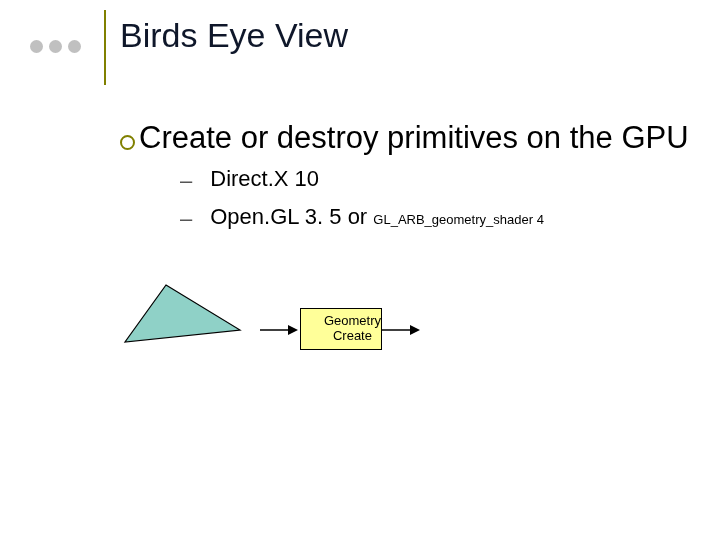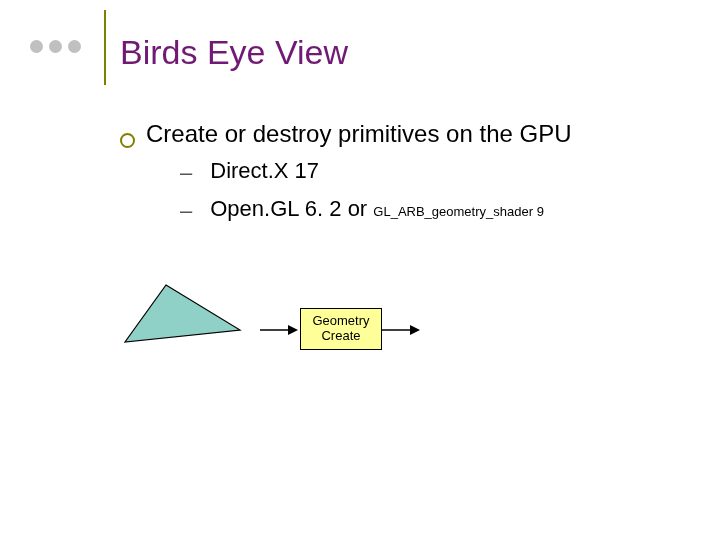--- a/index.html
+++ b/index.html
@@ -33,36 +33,36 @@
   .vline {
     position: absolute;
     top: 10px;
     left: 104px;
     width: 0;
     height: 75px;
     border-left: 2px solid #808000;
   }
   .title {
     position: absolute;
-    top: 33px;
+    top: 16px;
     left: 120px;
     font-size: 34px;
-    color: #701a75;
+    color: #0f172a;
   }
   .body {
     position: absolute;
     top: 120px;
     left: 120px;
     right: 30px;
   }
   .b1 {
     display: flex;
-    align-items: flex-end;
-    gap: 11px;
-    font-size: 24px;
+    align-items: center;
+    gap: 4px;
+    font-size: 31px;
     margin-bottom: 6px;
   }
   .b1 .bullet {
     width: 11px;
     height: 11px;
     border: 2px solid #808000;
     border-radius: 50%;
     margin-top: 8px;
     flex: 0 0 auto;
   }
@@ -102,21 +102,21 @@
     top: 28px;
     left: 180px;
     width: 80px;
     height: 40px;
     background: #ffff99;
     border: 1px solid #000;
     font-size: 13px;
     text-align: center;
     display: flex;
     align-items: center;
-    justify-content: center;
+    justify-content: flex-end;
     line-height: 1.15;
   }
 </style>
 </head>
 <body>
 
 <div class="slide">
 
   <div class="corner-dots">
     <div class="dot"></div>
@@ -131,27 +131,27 @@
   <div class="body">
 
     <div class="b1">
       <span class="bullet"></span>
       <span>Create or destroy primitives on the GPU</span>
     </div>
 
 
     <div class="b2">
       <span class="dash">–</span>
-      <span>Direct.X 17</span>
+      <span>Direct.X 10</span>
     </div>
 
     <div class="b2">
       <span class="dash">–</span>
       <span>
-        <span>Open.GL 6. 2 or </span><span class="ext">GL_ARB_geometry_shader 9</span>
+        <span>Open.GL 3. 5 or </span><span class="ext">GL_ARB_geometry_shader 4</span>
       </span>
     </div>
 
   </div>
 
   <div class="diagram">
 
     <svg class="triangle" width="130" height="70">
       <polygon points="46,5 120,50 5,62" fill="#8fd1c7" stroke="#000" stroke-width="1.2"></polygon>
     </svg>

